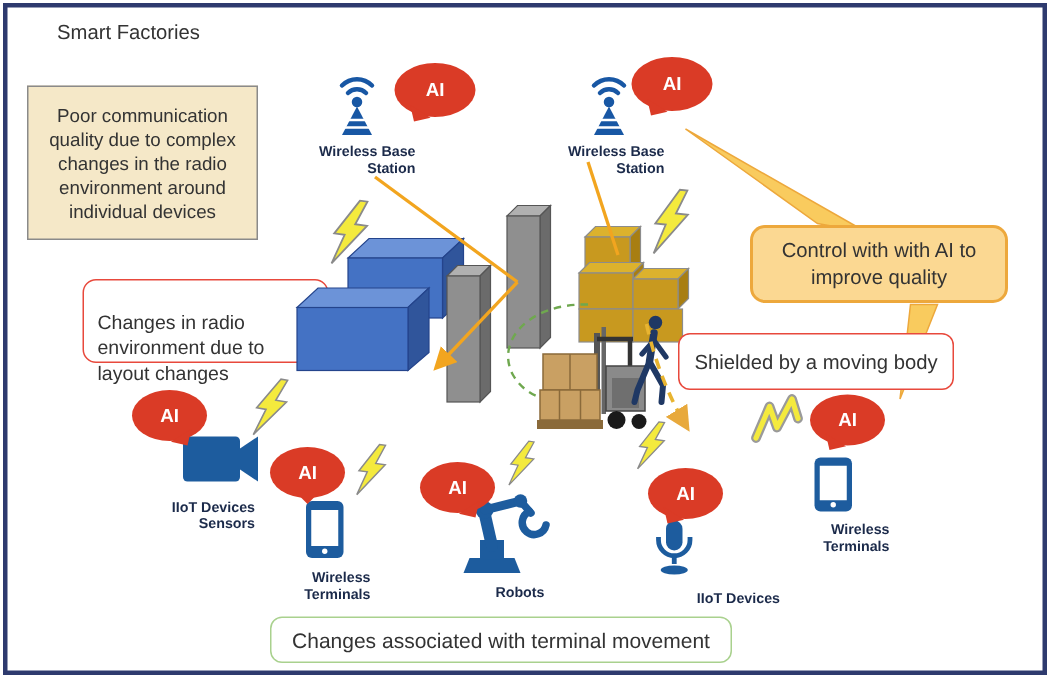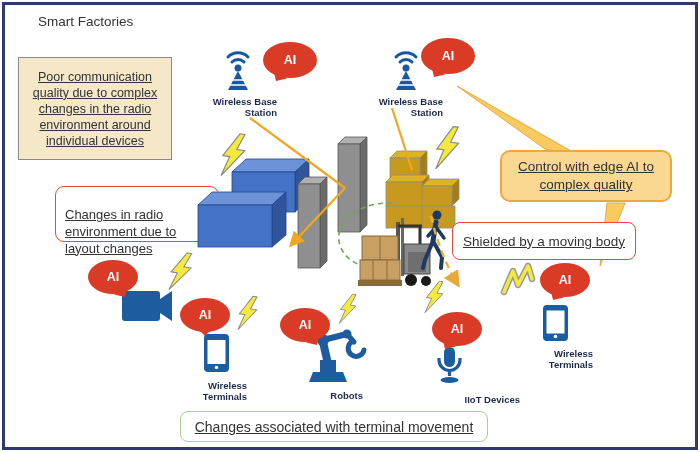--- a/index.html
+++ b/index.html
@@ -4,21 +4,21 @@
 <style>
   html,body{margin:0;padding:0;background:#fff;}
   .canvas{position:relative;width:700px;height:452px;background:#ffffff;overflow:hidden;
           font-family:"Liberation Sans",sans-serif;}
   .frame{position:absolute;inset:2px;border:3px solid #2E3A6E;z-index:0;}
   .title{position:absolute;left:38px;top:14px;font-size:13.5px;color:#333;z-index:3;}
 
   .illus{position:absolute;left:0;top:0;z-index:2;}
 
   
-  .box{position:absolute;box-sizing:border-box;color:#333;background:#fff;text-decoration:underline;}
+  .box{position:absolute;box-sizing:border-box;color:#333;background:#fff;}
   .problem{left:18px;top:57px;width:154px;height:103px;background:#F5E8C8;border:1px solid #8a8a8a;
            font-size:12.5px;line-height:1.28;text-align:center;padding:5px 4px;z-index:3;
            display:flex;align-items:center;justify-content:center;}
   .layoutbox{left:55px;top:186px;width:164px;height:56px;border:1.5px solid #E8493C;border-radius:9px;
            font-size:13px;line-height:1.3;padding:20px 9px;z-index:1;}
   .edgeai{left:500px;top:150px;width:172px;height:52px;background:#FBD892;border:2px solid #EDA83C;
            border-radius:10px;font-size:13.5px;line-height:1.35;text-align:center;z-index:3;
            display:flex;align-items:center;justify-content:center;padding:2px 10px;}
   .shielded{left:452px;top:222px;width:184px;height:38px;border:1.5px solid #E8493C;border-radius:8px;
            font-size:13.5px;text-align:center;z-index:3;display:flex;align-items:center;justify-content:center;}
@@ -192,26 +192,27 @@
 
     <g transform="translate(435,347)" stroke="#1D5C9E" fill="#1D5C9E">
       <rect x="9" y="0" width="11" height="20" rx="5.5" stroke="none"></rect>
       <path d="M4,11 v2 A10.5,10.5 0 0 0 25,13 v-2" fill="none" stroke-width="3.2"></path>
       <path d="M14.5,24 v5" fill="none" stroke-width="3.2"></path>
       <ellipse cx="14.5" cy="33" rx="9" ry="3" stroke="none"></ellipse>
     </g>
   </svg>
 
   <div class="box problem">Poor communication quality due to complex changes in the radio environment around individual devices</div>
-  <div class="box edgeai">Control with edge AI to complex quality</div>
+  <div class="box edgeai">Control with with AI to improve quality</div>
   <div class="box shielded">Shielded by a moving body</div>
   <div class="box movement">Changes associated with terminal movement</div>
 
   <div class="dev-label" style="left:207px;top:96px;">Wireless Base Station</div>
   <div class="dev-label" style="left:373px;top:96px;">Wireless Base Station</div>
+  <div class="dev-label" style="left:100px;top:333px;">IIoT Devices Sensors</div>
   <div class="dev-label" style="left:177px;top:380px;">Wireless Terminals</div>
   <div class="dev-label" style="left:293px;top:390px;">Robots</div>
   <div class="dev-label" style="left:440px;top:394px;width:80px;">IIoT Devices</div>
   <div class="dev-label" style="left:523px;top:348px;">Wireless Terminals</div>
 
   <div class="ai tail-bl" style="left:263px;top:42px;width:54px;height:36px;">AI</div>
   <div class="ai tail-bl" style="left:421px;top:38px;width:54px;height:36px;">AI</div>
   <div class="ai tail-br" style="left:88px;top:260px;">AI</div>
   <div class="ai tail-b" style="left:180px;top:298px;">AI</div>
   <div class="ai tail-br" style="left:280px;top:308px;">AI</div>

